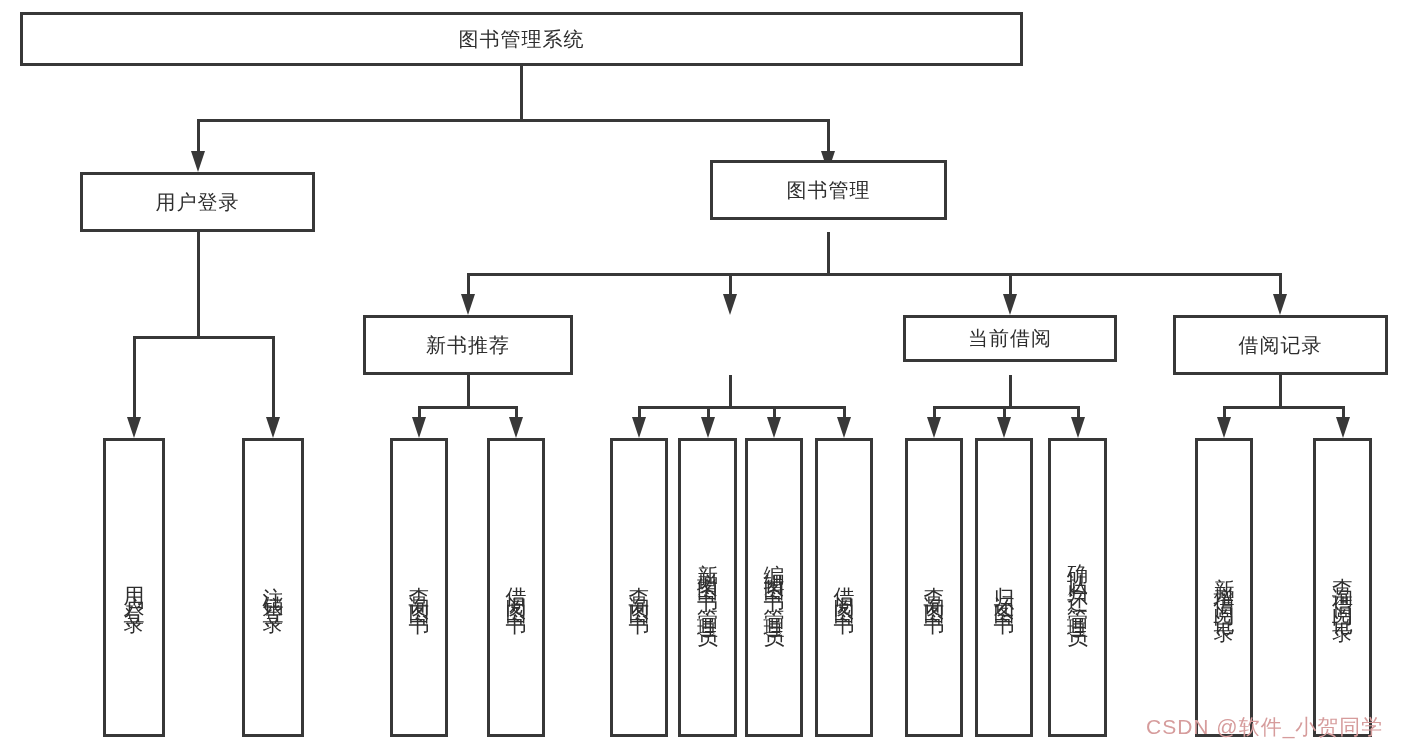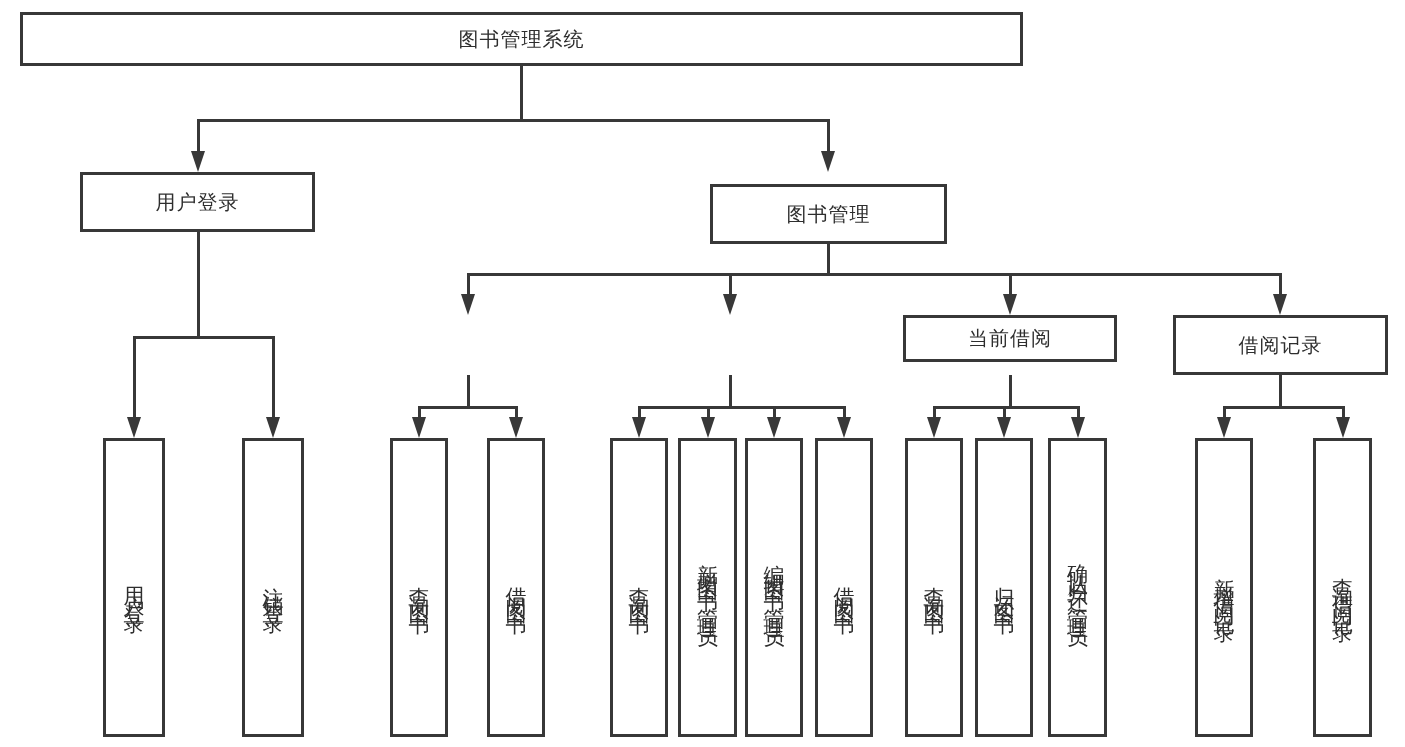--- a/index.html
+++ b/index.html
@@ -51,22 +51,23 @@
   }
 </style>
 </head>
 <body>
 
 <div class="stage">
 
   <div class="box h" style="left:20px;top:12px;width:1003px;height:54px">图书管理系统</div>
 
   <div class="box h" style="left:80px;top:172px;width:235px;height:60px">用户登录</div>
-  <div class="box h" style="left:710px;top:184px;width:237px;height:60px">图书管理</div>
+  <div class="box h" style="left:710px;top:160px;width:237px;height:60px">图书管理</div>
 
+  <div class="box h" style="left:363px;top:315px;width:210px;height:60px">新书推荐</div>
   <div class="box h" style="left:903px;top:315px;width:214px;height:47px">当前借阅</div>
   <div class="box h" style="left:1173px;top:315px;width:215px;height:60px">借阅记录</div>
 
   <div class="box v" style="left:103px;top:438px;width:62px;height:299px">用户登录</div>
   <div class="box v" style="left:242px;top:438px;width:62px;height:299px">注销登录</div>
 
   <div class="box v" style="left:390px;top:438px;width:58px;height:299px">查询图书</div>
   <div class="box v" style="left:487px;top:438px;width:58px;height:299px">借阅图书</div>
 
   <div class="box v" style="left:610px;top:438px;width:58px;height:299px">查询图书</div>
@@ -129,13 +130,14 @@
       <div class="cline" style="left: 1077px; top: 406px; width: 3px; height: 16px;"></div>
       <div class="arrow" style="left: 1071px; top: 417px;"></div>
       <div class="cline" style="left: 1279px; top: 375px; width: 3px; height: 34px;"></div>
       <div class="cline" style="left: 1223px; top: 406px; width: 122px; height: 3px;"></div>
       <div class="cline" style="left: 1223px; top: 406px; width: 3px; height: 16px;"></div>
       <div class="arrow" style="left: 1217px; top: 417px;"></div>
       <div class="cline" style="left: 1342px; top: 406px; width: 3px; height: 16px;"></div>
       <div class="arrow" style="left: 1336px; top: 417px;"></div>
     </div>
 
+  <div class="watermark" style="color: rgb(214, 156, 156);">CSDN @软件_小贺同学</div>
 </div>
 
 </body></html>

